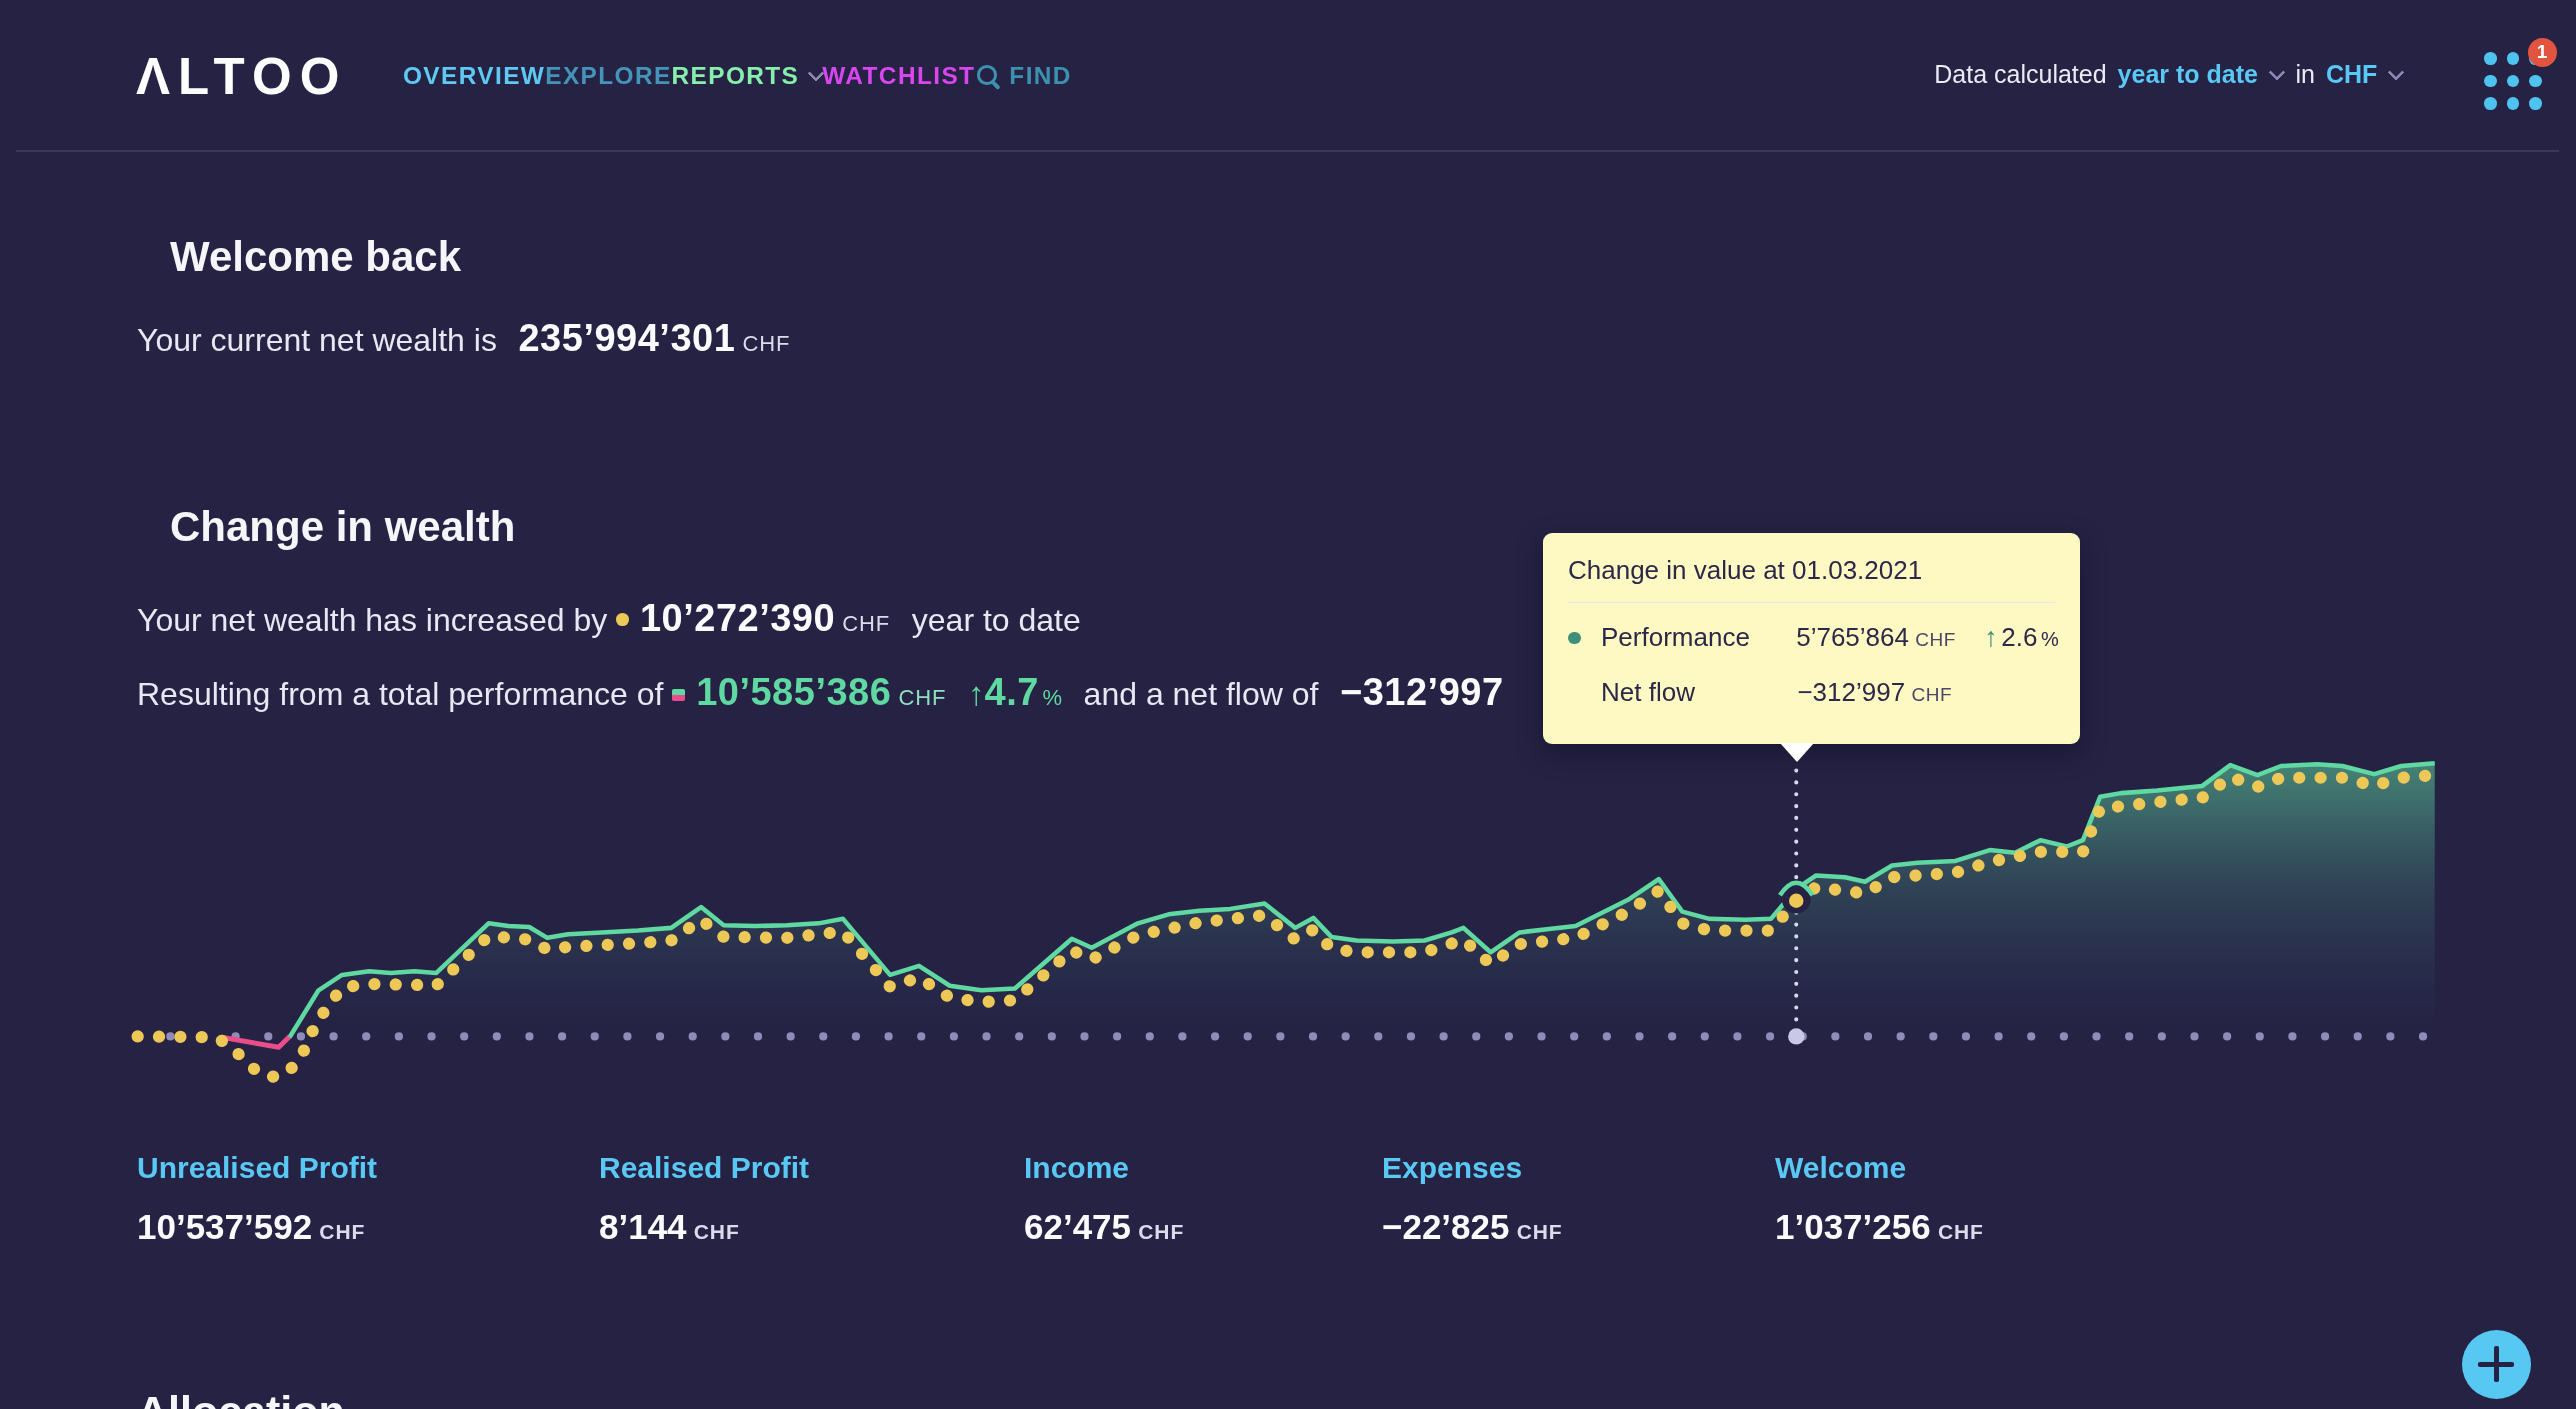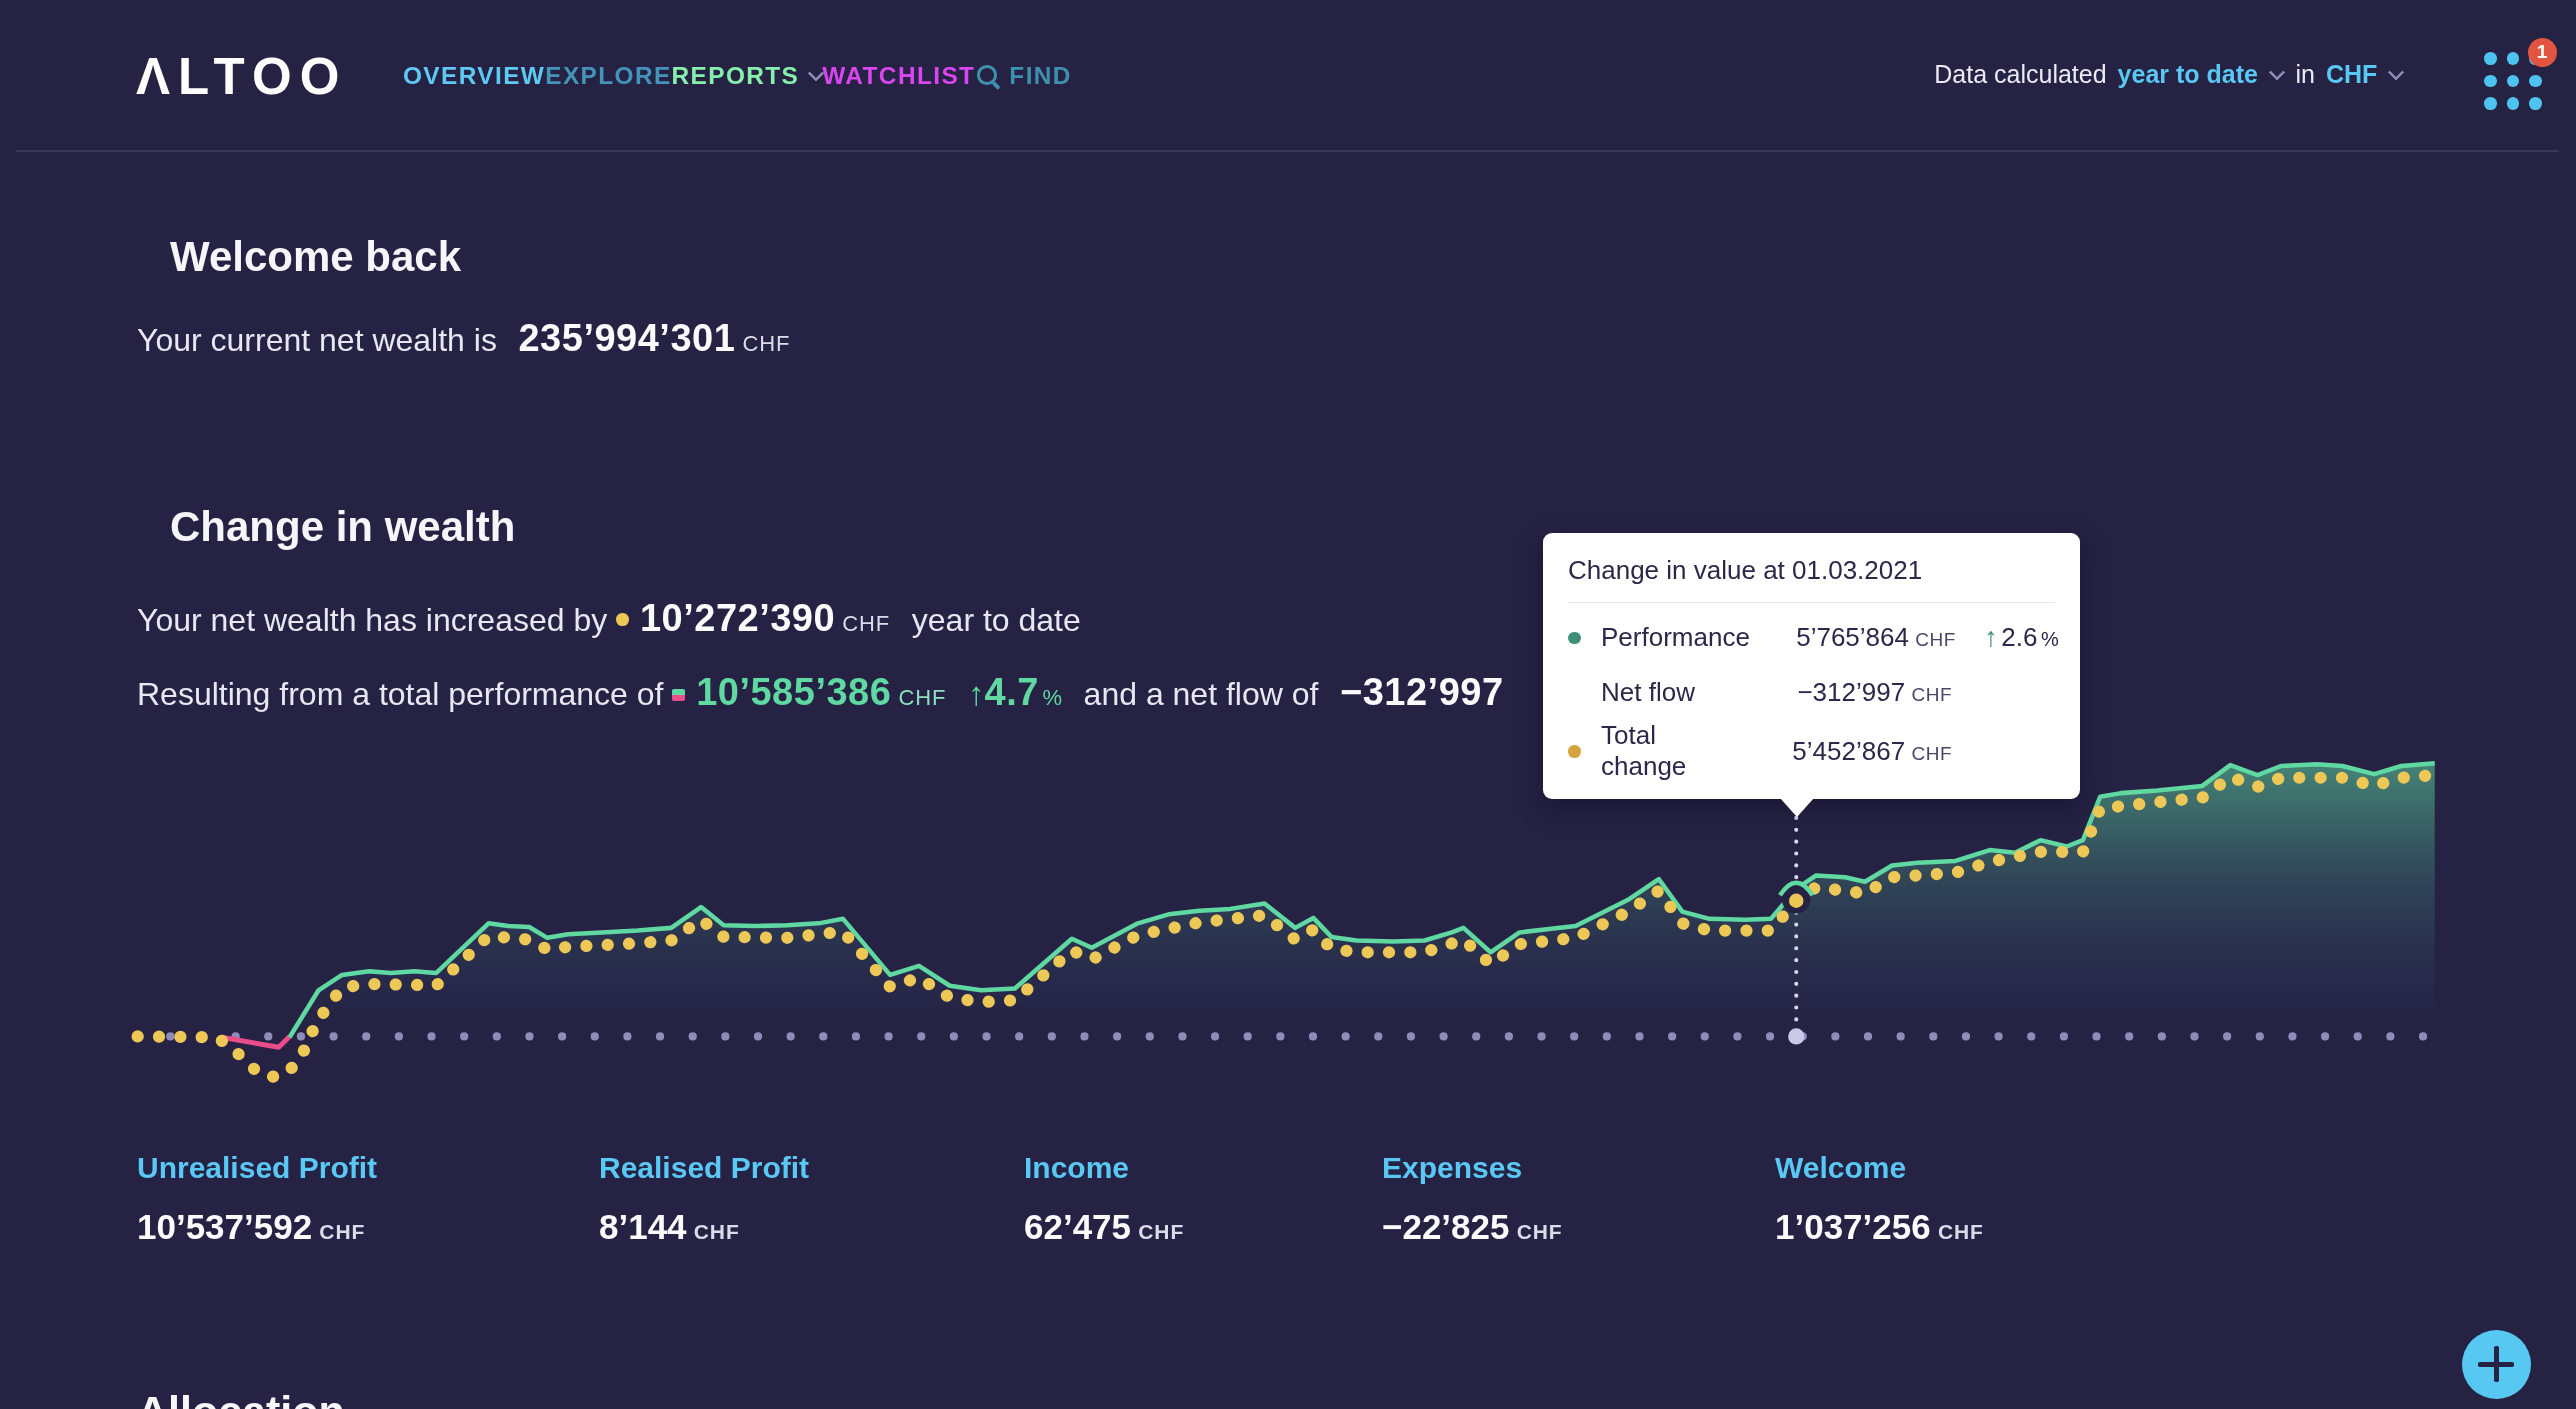--- a/index.html
+++ b/index.html
@@ -57,21 +57,21 @@
   .green .chf,.chf-green{color:#8fdfc0;font-size:22px;letter-spacing:0.9px;margin-left:7.2px;}
   .arrow-up{font-size:33px;font-weight:400;}
   .pct-small{font-size:22px;margin-left:3.6px;}
   .gap{display:inline-block;width:12.7px;}
 
   
   #chart-svg{position:absolute;left:0;top:0;z-index:1;}
 
   
   .tooltip{position:absolute;left:1543px;top:533px;width:537px;box-sizing:border-box;
-    background:#ffffff;border-radius:9px;padding:22px 25px 23.5px 25px;z-index:5;
+    background:#fef9c3;border-radius:9px;padding:22px 25px 23.5px 25px;z-index:5;
     box-shadow:0 9px 27px rgba(10,8,30,.40);color:#2b2849;}
   .tooltip::after{content:"";position:absolute;left:237px;bottom:-18px;width:0;height:0;
     border-left:17px solid transparent;border-right:17px solid transparent;border-top:19px solid #ffffff;}
   .tt-title{font-size:26px;padding-bottom:16.3px;border-bottom:1.8px solid #e6e5ef;}
   .tt-row{display:grid;grid-template-columns:33px 1fr 206px 103px;align-items:center;height:55px;font-size:26px;}
   .tt-rows{padding-top:7.2px;}
   .tt-dot{width:12.7px;height:12.7px;border-radius:50%;}
   .tt-dot.green{background:#3e8e78;}
   .tt-dot.gold{background:#d5a43e;}
   .tt-dot.none{background:transparent;}
@@ -206,26 +206,20 @@
     <span class="tt-label">Performance</span>
     <span class="tt-val"><span class="tt-num">5’765’864</span><span class="tt-chf">CHF</span></span>
     <span class="tt-delta"><span class="up">↑</span><span class="tt-dnum">2.6</span><span class="tt-dsign">%</span></span>
   </div>
       <div class="tt-row">
     <span class="tt-dot none"></span>
     <span class="tt-label">Net flow</span>
     <span class="tt-val"><span class="tt-num">−312’997</span><span class="tt-chf">CHF</span></span>
     <span class="tt-delta"><span class="up"></span><span class="tt-dnum"></span><span class="tt-dsign"></span></span>
   </div>
-      <div class="tt-row">
-    <span class="tt-dot gold"></span>
-    <span class="tt-label">Total change</span>
-    <span class="tt-val"><span class="tt-num">5’452’867</span><span class="tt-chf">CHF</span></span>
-    <span class="tt-delta"><span class="up"></span><span class="tt-dnum"></span><span class="tt-dsign"></span></span>
-  </div>
     </div>
 </div>
 
 <div class="stats">
     <div class="stat stat-0">
     <div class="stat-label">Unrealised Profit</div>
     <div class="stat-value"><span class="stat-num">10’537’592</span><span class="chf">CHF</span></div>
   </div>
     <div class="stat stat-1">
     <div class="stat-label">Realised Profit</div>

